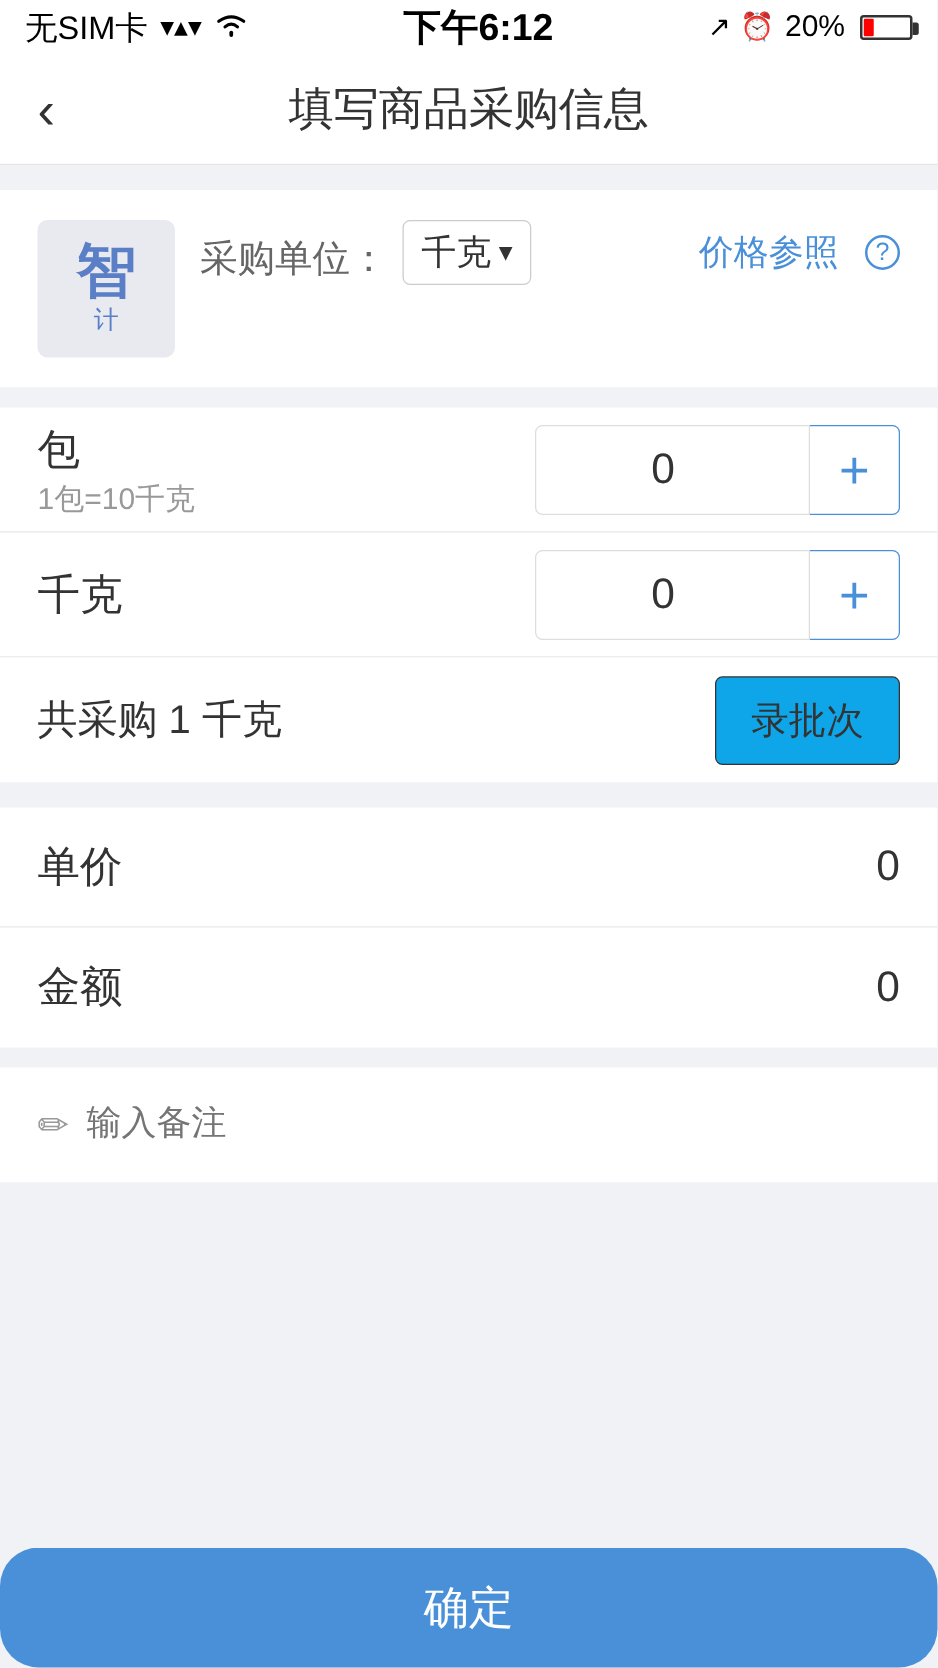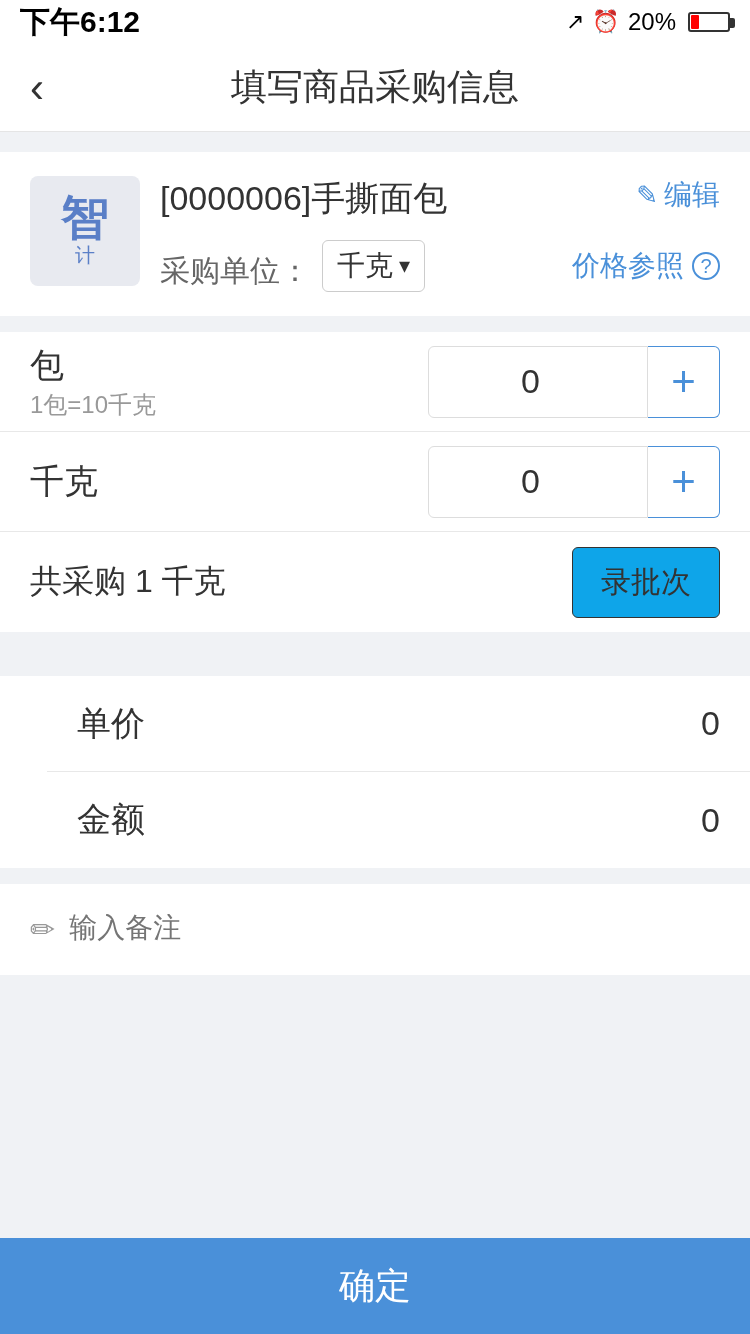--- a/index.html
+++ b/index.html
@@ -150,21 +150,21 @@
       padding: 6px 14px;
       font-size: 28px;
       color: #333;
       cursor: pointer;
     }
     .price-ref {
       color: #4a90d9;
       font-size: 28px;
       display: flex;
       align-items: center;
-      gap: 8px;
+      gap: 21px;
       cursor: pointer;
     }
 
     
     .section-divider {
       height: 16px;
       background: #f0f2f5;
     }
 
     
@@ -243,22 +243,21 @@
       padding: 14px 28px;
       font-size: 30px;
       color: #333;
       background: #0ea5e9;
       cursor: pointer;
     }
 
     
     .price-section {
       background: #fff;
-      margin-top: 28px;
-      padding-left: 47px;
+      margin-top: 4px;
     }
     .price-row {
       display: flex;
       align-items: center;
       justify-content: space-between;
       padding: 0 30px;
       height: 96px;
       border-bottom: 1px solid #e8e8e8;
     }
     .price-row:last-child {
@@ -307,36 +306,49 @@
     .confirm-section {
       position: fixed;
       bottom: 0;
       width: 750px;
       background: #4a90d9;
       height: 96px;
       display: flex;
       align-items: center;
       justify-content: center;
       cursor: pointer;
+      border-radius: 31px;
     }
     .confirm-btn-text {
       font-size: 36px;
       color: #fff;
       font-weight: 500;
     }
 
     .wifi-icon {
       display: inline-block;
       font-size: 22px;
     }
   </style>
 </head>
 <body>
 
 <div class="status-bar">
+  <div class="status-left">
+    <span>无SIM卡</span>
+    <span class="wifi-icon">▾▴▾</span>
+
+    <span style="font-size:24px;">
+      <svg width="28" height="22" viewBox="0 0 28 22" fill="none">
+        <path d="M14 18 L14 20" stroke="#000" stroke-width="3" stroke-linecap="round"></path>
+        <path d="M9 13.5 Q14 9 19 13.5" stroke="#000" stroke-width="2.5" stroke-linecap="round" fill="none"></path>
+        <path d="M4 9 Q14 2 24 9" stroke="#000" stroke-width="2.5" stroke-linecap="round" fill="none"></path>
+      </svg>
+    </span>
+  </div>
   <div class="status-center">下午6:12</div>
   <div class="status-right">
     <span style="font-size:22px;">↗</span>
     <span style="font-size:22px;">⏰</span>
     <span>20%</span>
     <div class="battery-icon">
       <div class="battery-fill"></div>
     </div>
   </div>
 </div>
@@ -347,27 +359,20 @@
 </div>
 
 <div class="product-section">
   <div class="product-thumbnail">
     <div>
       <div class="product-logo">智</div>
       <div class="product-logo-sub">计</div>
     </div>
   </div>
   <div class="product-info">
-    <div class="product-header">
-      <div class="product-name">[0000006]手撕面包</div>
-      <div class="edit-link">
-        <span style="font-size:26px;">✎</span>
-        <span>编辑</span>
-      </div>
-    </div>
     <div class="product-unit-row">
       <div style="display:flex;align-items:flex-end;gap:12px;">
         <span class="unit-label">采购单位：</span>
         <div class="unit-dropdown">
           <span>千克</span>
           <span style="font-size:22px;">▾</span>
         </div>
       </div>
       <div class="price-ref">
         <span>价格参照</span>

